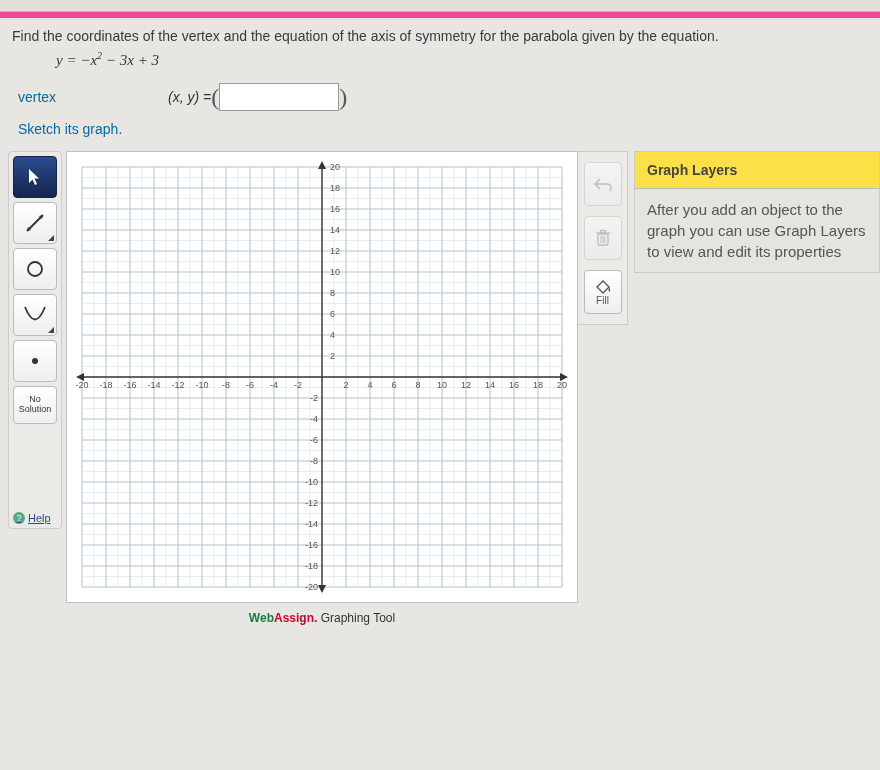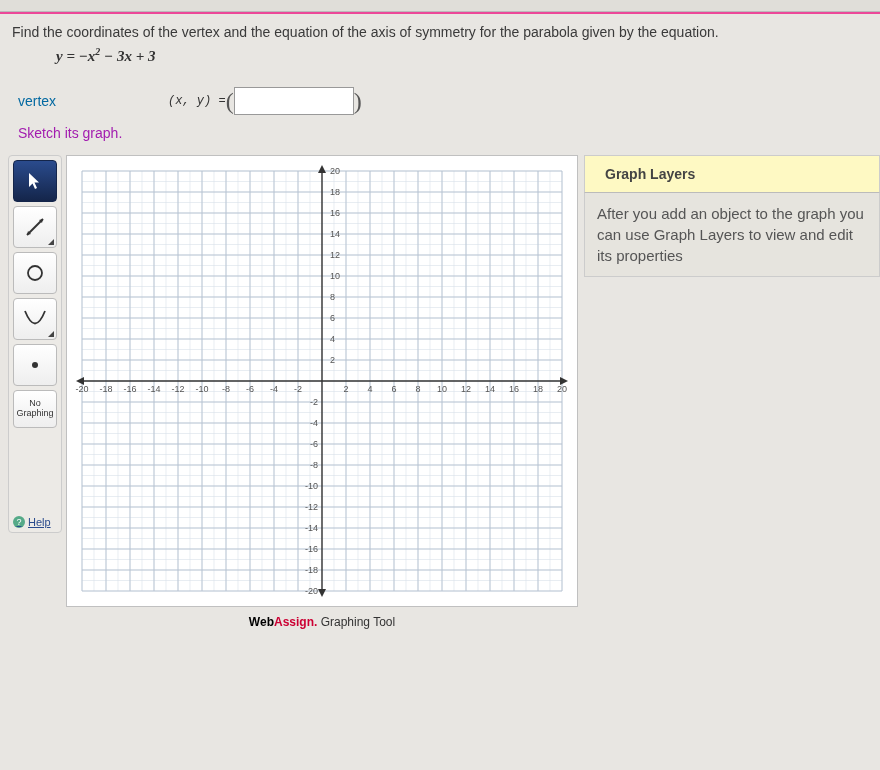--- a/index.html
+++ b/index.html
@@ -11,52 +11,51 @@
     overflow: hidden;
     color: #333;
   }
   .top-bar {
     height: 12px;
     border-bottom: 1px solid #bbb;
     background: #e0ded9;
   }
   .question {
     padding: 10px 12px 8px;
-    border-top: 2px solid #ec4899;
+    border-top: 6px solid #ec4899;
   }
   .prompt { font-size: 14px; color: #3a3a3a; margin-bottom: 6px; }
   .equation {
     font-family: Georgia, 'Times New Roman', serif;
     font-style: italic;
     font-size: 15px;
     color: #333;
     padding-left: 44px;
-    margin-bottom: 22px;
-    font-weight: bold;
+    margin-bottom: 14px;
   }
   .equation .sup { font-size: 10px; vertical-align: super; }
   .answer-row {
     display: flex;
     align-items: center;
     margin-bottom: 10px;
     padding-left: 6px;
   }
   .answer-label { width: 150px; font-size: 14px; color: #0369a1; }
-  .xy { font-family: Liberation Mono, monospace; font-style: italic; font-size: 12px; }
+  .xy { font-family: Liberation Sans, sans-serif; font-style: italic; font-size: 14px; }
   .paren { font-family: Georgia, serif; font-size: 24px; color:#555; line-height: 0; }
   .ans-input {
     border: 1px solid #999;
     background: #fff;
     height: 28px;
     width: 120px;
     padding: 2px 4px;
     font-size: 13px;
   }
   .ans-input.small { width: 90px; }
-  .section-label { font-size: 14px; color: #a21caf; padding-left: 6px; margin-top:6px; margin-bottom:6px;}
+  .section-label { font-size: 14px; color: #0369a1; padding-left: 6px; margin-top:6px; margin-bottom:6px;}
   .graph-area {
     display: flex;
     align-items: flex-start;
     padding-left: 8px;
     position: relative;
   }
   .toolbox {
     width: 54px;
     background: #eceae6;
     border: 1px solid #ccc;
@@ -135,44 +134,44 @@
     font-size:10px;
     display:flex; flex-direction:column; align-items:center; justify-content:center;
     cursor:pointer; color:#555;
   }
   .side-btn.disabled { opacity:.45; cursor:default; }
   .panel {
     flex:1;
     margin-left:6px;
   }
   .panel-head {
-    background: #fef9c3;
+    background: #fde047;
     border:1px solid #ccc;
     border-bottom:1px solid #bbb;
-    padding: 10px 20px;
+    padding: 10px 12px;
     font-size:14px;
     font-weight:bold;
     color:#444;
   }
   .panel-body {
     background:#e6e4de;
     border:1px solid #ccc;
     border-top:none;
     padding:10px 12px;
     font-size:15px;
     color:#555;
     line-height:1.4;
   }
   .footer {
     text-align:center;
     font-size:12px;
     padding:8px 0 2px;
     color:#333;
   }
-  .footer .wa1 { color:#000000; font-weight:bold; }
+  .footer .wa1 { color:#15803d; font-weight:bold; }
   .footer .wa2 { color:#c03; font-weight:bold; }
 </style>
 </head>
 <body>
 
 <div class="top-bar"></div>
 
 <div class="question">
   <div class="prompt">Find the coordinates of the vertex and the equation of the axis of symmetry for the parabola given by the equation.</div>
   <div class="equation">
@@ -218,21 +217,21 @@
         </svg>
       <span class="corner"></span>
     </div>
     <div class="tool-btn">
       <svg width="10" height="10" viewBox="0 0 10 10">
           <circle cx="5" cy="5" r="3" fill="#333"></circle>
         </svg>
     </div>
     <div class="no-sol">
       <span>No</span>
-      <span>Graphing</span>
+      <span>Solution</span>
     </div>
     <div class="help">
       <span class="help-icon">?</span>
       <span>Help</span>
     </div>
   </div>
 
   <div>
     <div class="plot-container">
       <svg id="plot" class="plot-svg" width="510" height="450">
@@ -404,18 +403,42 @@
           <text x="263" y="60" font-size="9" fill="#555" text-anchor="start">16</text>
           <text x="263" y="39" font-size="9" fill="#555" text-anchor="start">18</text>
           <text x="263" y="18" font-size="9" fill="#555" text-anchor="start">20</text>
         </svg>
     </div>
     <div class="footer">
       <span class="wa1">Web</span><span class="wa2">Assign.</span><span> Graphing Tool</span>
     </div>
   </div>
 
+  <div class="side-tools">
+    <div class="side-btn disabled">
+      <svg width="18" height="14" viewBox="0 0 18 14">
+          <path d="M6 2 L1 7 L6 12 M1 7 H13 A4 4 0 0 1 13 15" fill="none" stroke="#888" stroke-width="1.5"></path>
+        </svg>
+    </div>
+    <div class="side-btn disabled">
+      <svg width="16" height="18" viewBox="0 0 16 18">
+          <rect x="3" y="5" width="10" height="11" rx="1" fill="none" stroke="#888" stroke-width="1.3"></rect>
+          <line x1="1" y1="4" x2="15" y2="4" stroke="#888" stroke-width="1.3"></line>
+          <rect x="5.5" y="1.5" width="5" height="2.5" fill="none" stroke="#888" stroke-width="1.3"></rect>
+          <line x1="6" y1="7" x2="6" y2="14" stroke="#888"></line>
+          <line x1="8" y1="7" x2="8" y2="14" stroke="#888"></line>
+          <line x1="10" y1="7" x2="10" y2="14" stroke="#888"></line>
+        </svg>
+    </div>
+    <div class="side-btn">
+      <svg width="18" height="16" viewBox="0 0 18 16">
+          <path d="M3 8 L9 2 L15 8 L9 14 Z" fill="none" stroke="#555" stroke-width="1.3"></path>
+          <path d="M15 8 Q17 11 15.5 13 Q14 12 15 8" fill="#555"></path>
+        </svg>
+      <span>Fill</span>
+    </div>
+  </div>
 
   <div class="panel">
     <div class="panel-head">Graph Layers</div>
     <div class="panel-body">After you add an object to the graph you can use Graph Layers to view and edit its properties</div>
   </div>
 </div>
 
 </body></html>

